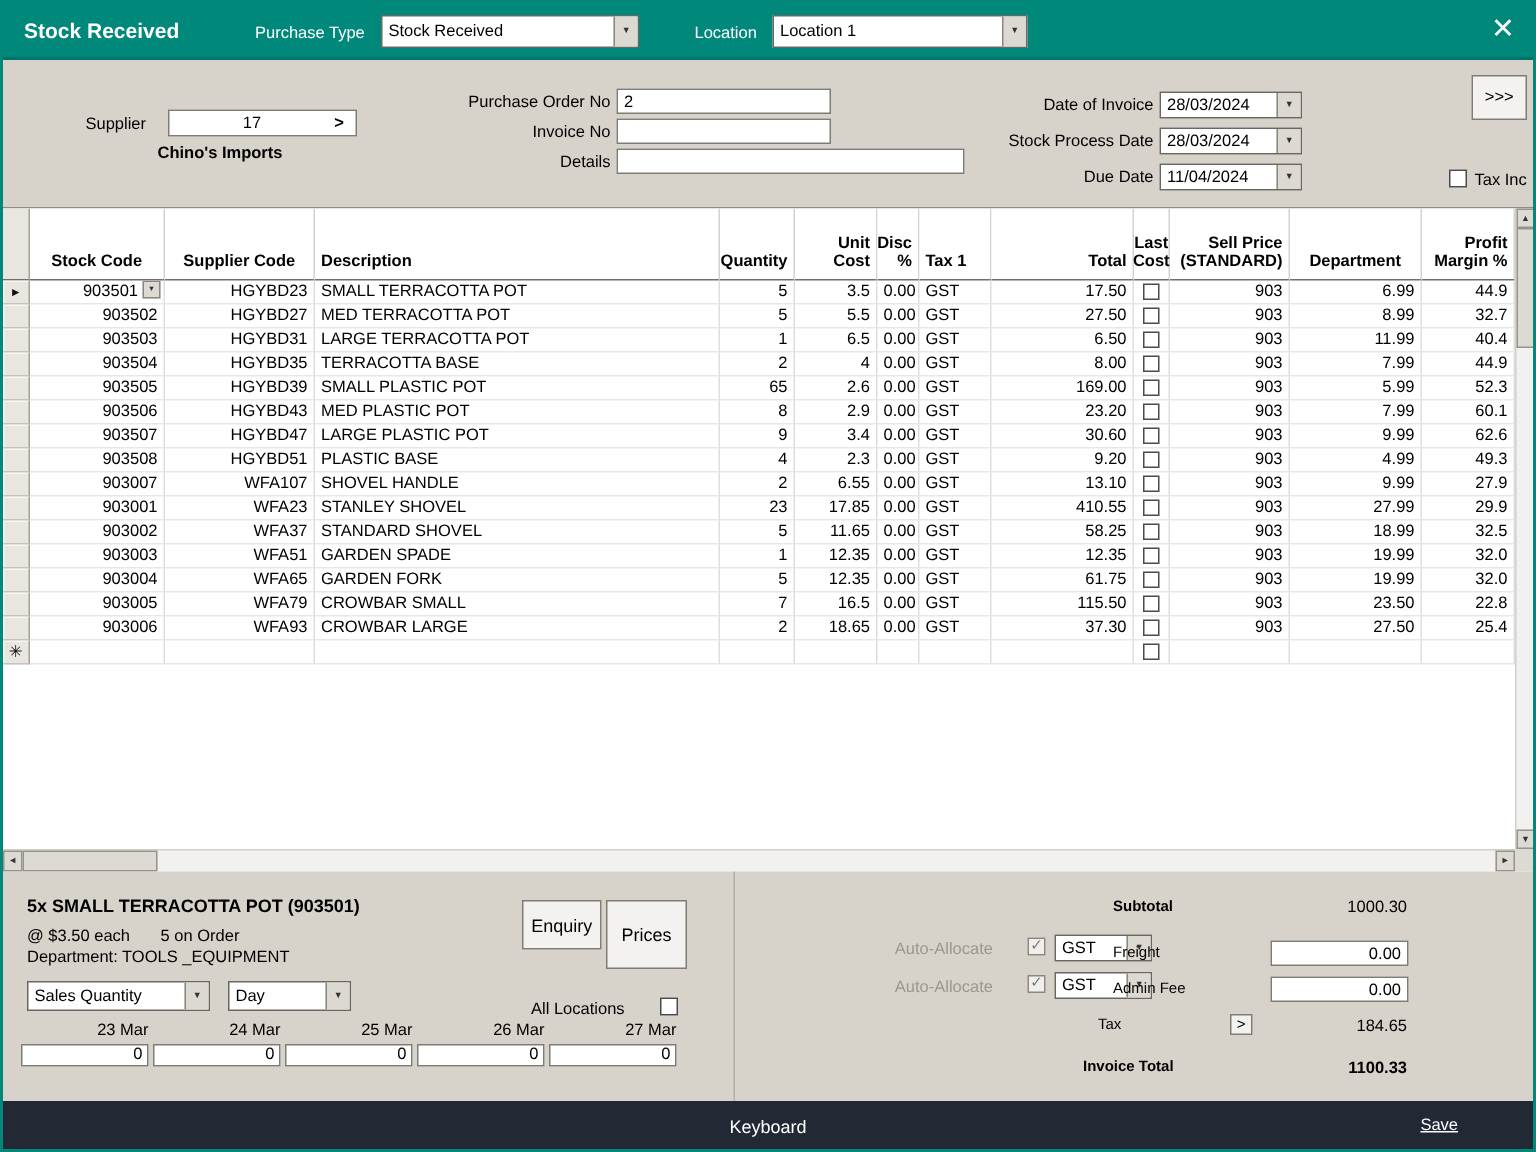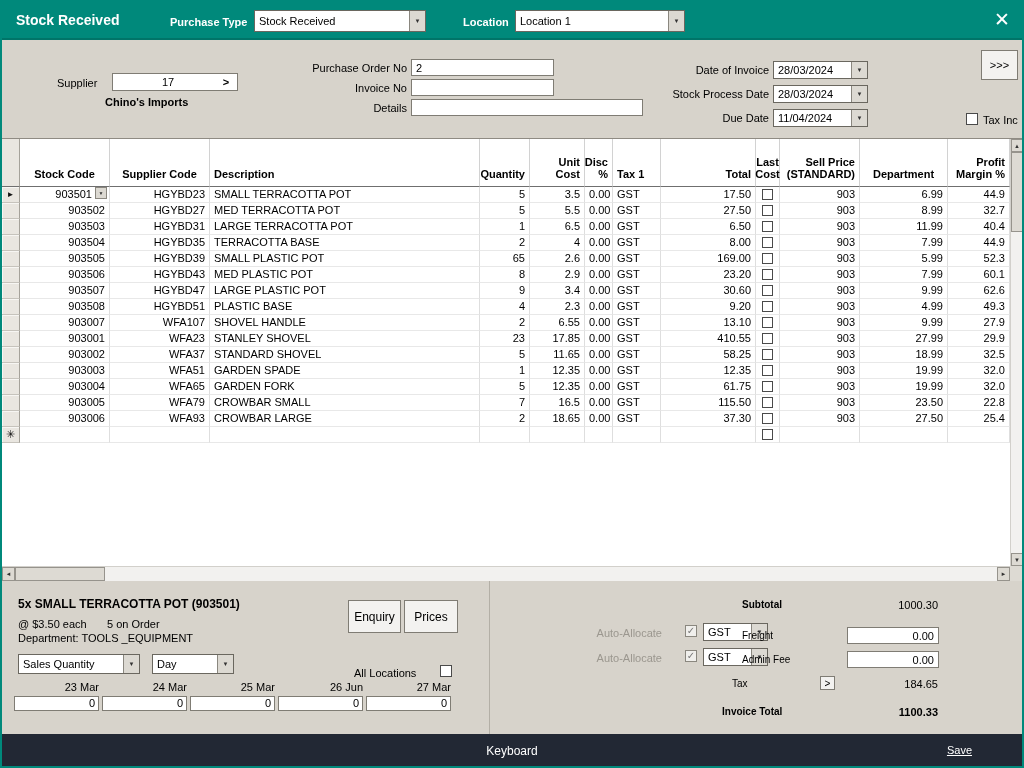--- a/index.html
+++ b/index.html
@@ -4,21 +4,21 @@
 <style>
   *{margin:0;padding:0;box-sizing:border-box}
   body{margin:0;background:#777}
   .win{position:relative;width:1024px;height:768px;background:#fff;border:2px solid var(--accent,#00897B);
        font-family:"Liberation Sans",sans-serif;font-size:11px;color:#000;overflow:hidden;cursor:default}
 
   
   .titlebar{position:absolute;top:0;left:0;right:0;height:38px;background:var(--accent,#00897B);color:#fff;
             box-shadow:inset 0 -2px 0 rgba(0,0,0,.15)}
   .title{position:absolute;font-size:14px;font-weight:bold;white-space:nowrap}
-  .tblabel{position:absolute;font-size:11px;font-weight:bold;white-space:nowrap}
+  .tblabel{position:absolute;font-size:11px;font-weight:normal;white-space:nowrap}
   .closex{position:absolute;font-size:19px;line-height:1;color:#fff}
 
   
   .combo{position:absolute;display:flex;align-items:stretch;background:#fff;border:1px solid #6a675f}
   .combo .ct{flex:1;display:flex;align-items:center;padding:0 4px;overflow:hidden;white-space:nowrap;color:#000}
   .combo .cb{width:16px;background:#DCD9D2;border-left:1px solid #8a877f;display:flex;align-items:center;justify-content:center;font-size:6px;color:#333}
 
   
   .formbar{position:absolute;top:38px;left:0;right:0;height:99px;background:var(--panel,#D7D3CB);border-bottom:1px solid #8f8b83}
   .lbl{position:absolute;font-size:11px;white-space:nowrap}
@@ -422,29 +422,29 @@
     <div class="combo" style="left:16px;top:73px;width:122px;height:20px">
       <div class="ct">Sales Quantity</div>
       <div class="cb">▼</div>
     </div>
     <div class="combo" style="left:150px;top:73px;width:82px;height:20px">
       <div class="ct">Day</div>
       <div class="cb">▼</div>
     </div>
 
     <div class="btn" style="left:346px;top:19px;width:53px;height:33px;font-size:12px">Enquiry</div>
-    <div class="btn" style="left:402px;top:19px;width:54px;height:33px;font-size:12px">Prices</div>
+    <div class="btn" style="left:402px;top:19px;width:54px;height:46px;font-size:12px">Prices</div>
 
     <div class="lbl" style="left:352px;top:86px">All Locations</div>
     <div class="checkbox" style="position:absolute;left:438px;top:84px"></div>
 
     <div class="daylbl" style="left:12px;top:100px">23 Mar</div>
     <div class="daylbl" style="left:100px;top:100px">24 Mar</div>
     <div class="daylbl" style="left:188px;top:100px">25 Mar</div>
-    <div class="daylbl" style="left:276px;top:100px">26 Jun</div>
+    <div class="daylbl" style="left:276px;top:100px">26 Mar</div>
     <div class="daylbl" style="left:364px;top:100px">27 Mar</div>
     <div class="dayfield" style="left:12px;top:115px">0</div>
     <div class="dayfield" style="left:100px;top:115px">0</div>
     <div class="dayfield" style="left:188px;top:115px">0</div>
     <div class="dayfield" style="left:276px;top:115px">0</div>
     <div class="dayfield" style="left:364px;top:115px">0</div>
 
     <div class="alabel" style="left:560px;top:46px">Auto-Allocate</div>
     <div class="checkbox dim checked" style="position:absolute;left:683px;top:44px"></div>
     <div class="combo" style="left:701px;top:42px;width:65px;height:18px">

